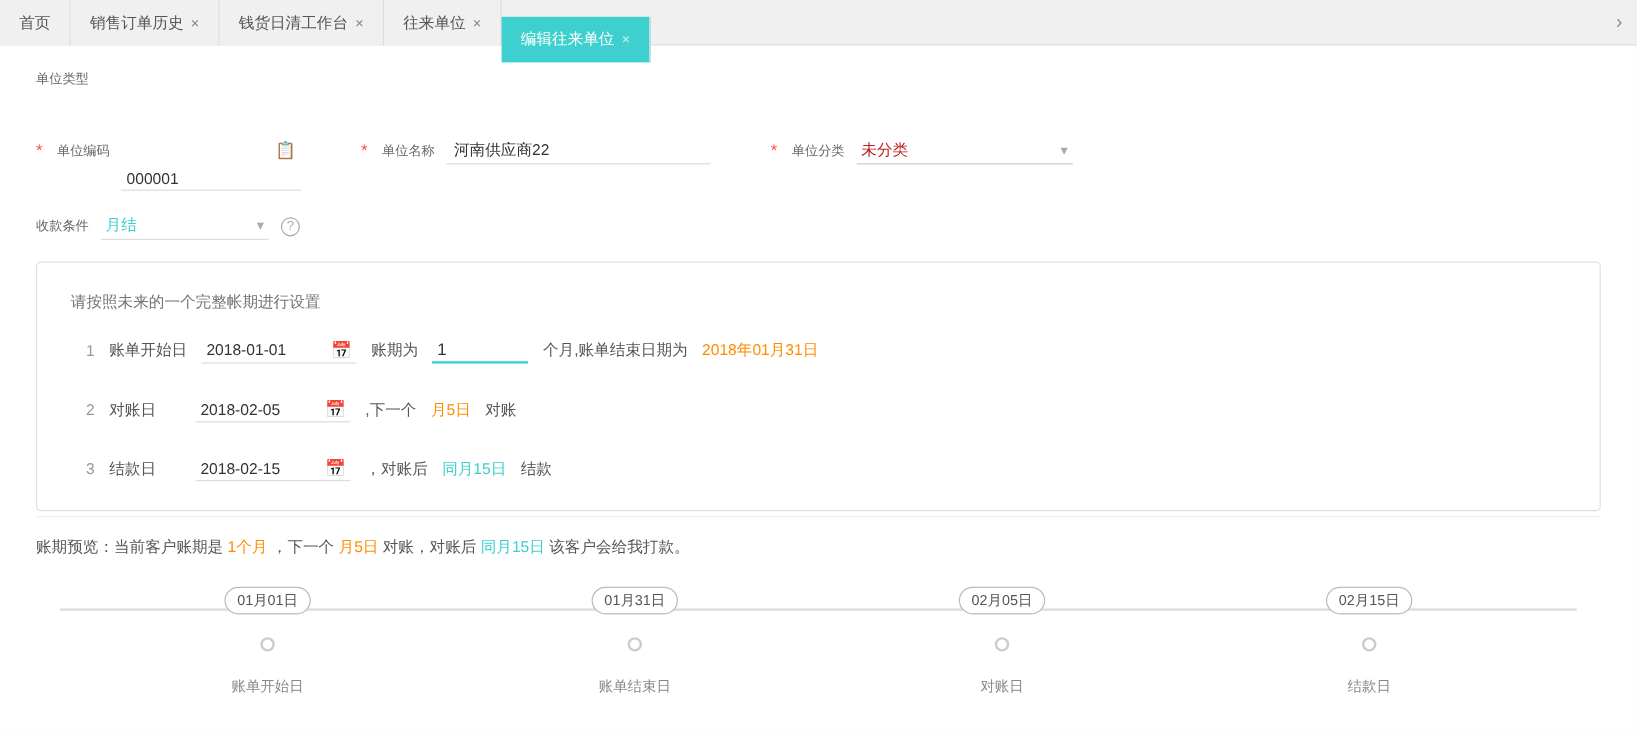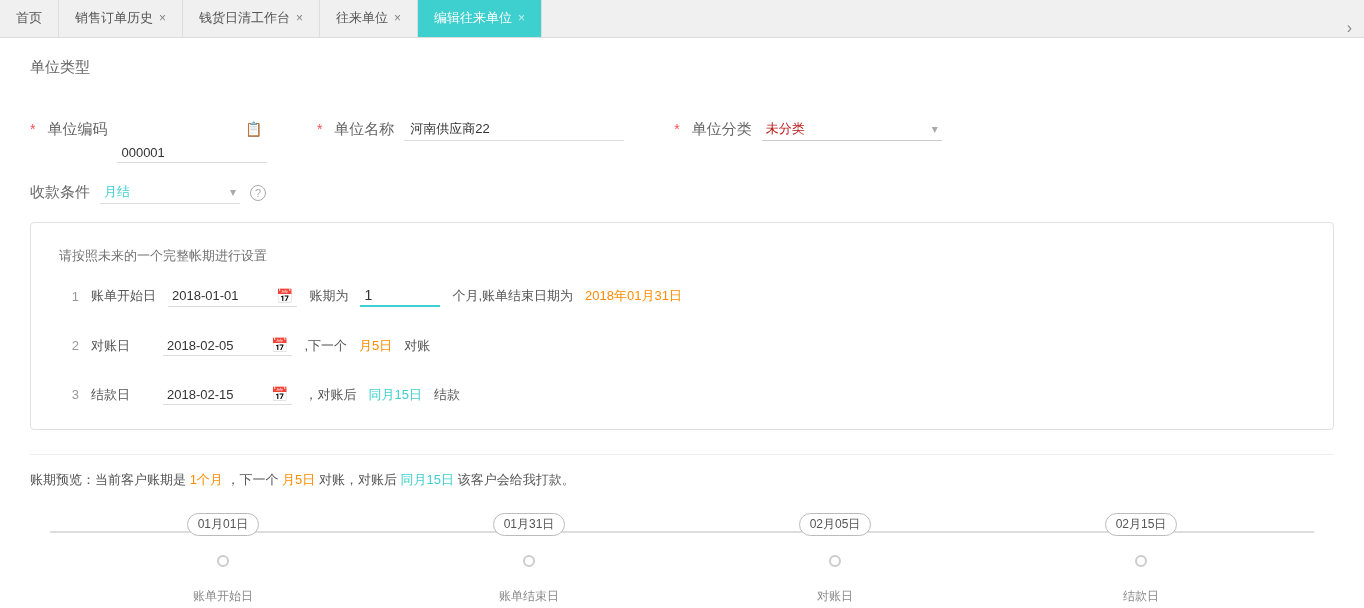--- a/index.html
+++ b/index.html
@@ -1,21 +1,21 @@
 <!DOCTYPE html>
 <html><head>
   <meta charset="utf-8">
   <style>
     * { box-sizing: border-box; margin: 0; padding: 0; }
     body { font-family: 'Microsoft YaHei', Arial, sans-serif; font-size: 14px; background: #f5f5f5; color: #333; }
 
     
     .tab-bar {
       display: flex;
-      align-items: flex-end;
+      align-items: center;
       background: #f0f0f0;
       border-bottom: 1px solid #ddd;
       height: 38px;
       padding-left: 0;
     }
     .tab {
       display: flex;
       align-items: center;
       padding: 0 16px;
       height: 38px;
@@ -54,21 +54,21 @@
 
     
     .form-row {
       display: flex;
       align-items: center;
       margin-bottom: 18px;
       gap: 10px;
     }
     .form-label {
       color: #666;
-      font-size: 15px;
+      font-size: 11px;
       white-space: nowrap;
     }
     .required-star {
       color: #ff4d4f;
       margin-right: 2px;
     }
     .radio-group {
       display: flex;
       align-items: center;
       gap: 16px;
@@ -336,21 +336,21 @@
       <div class="input-with-icon">
         <input type="text" value="2018-02-15" style="width: 100px; border: none; outline: none; font-size: 13px;">
         <span class="calendar-icon">📅</span>
       </div>
       <span class="info-text">，对账后</span>
       <span class="info-text highlight-teal">同月15日</span>
       <span class="info-text">结款</span>
     </div>
   </div>
 
-  <div class="preview-section" style="margin-top:24px;">
+  <div class="preview-section" style="margin-top:4px;">
     <div class="preview-text">
       <span>账期预览：当前客户账期是</span>
       <span class="highlight-orange">1个月</span>
       <span>，下一个</span>
       <span class="highlight-orange">月5日</span>
       <span>对账，对账后</span>
       <span class="highlight-teal">同月15日</span>
       <span>该客户会给我打款。</span>
     </div>
 

